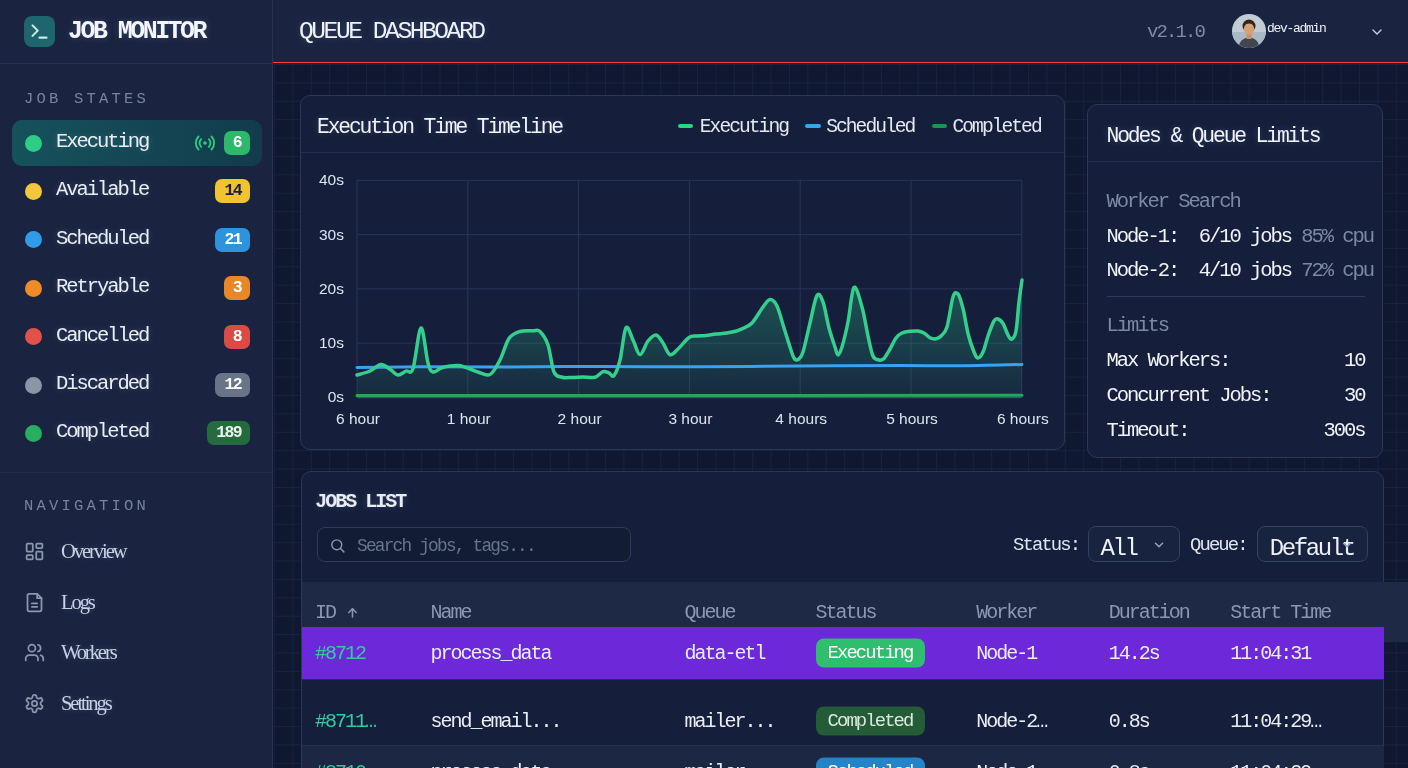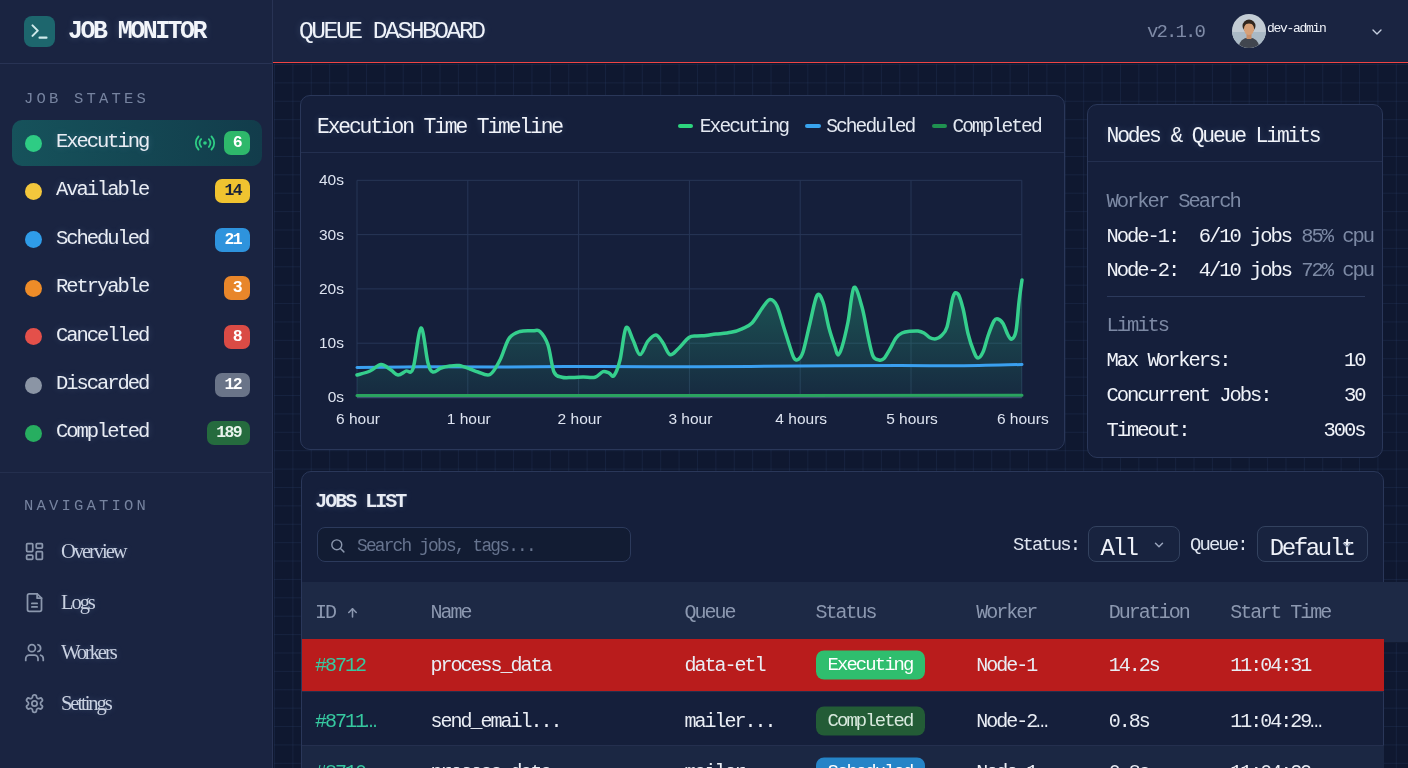--- a/index.html
+++ b/index.html
@@ -170,21 +170,21 @@
             <path d="M6 12l6-6 6 6"></path>
           </svg></span>
       <span class="hcell" style="left:128.5px">Name</span>
       <span class="hcell" style="left:382.5px">Queue</span>
       <span class="hcell" style="left:513.5px">Status</span>
       <span class="hcell" style="left:674.3px">Worker</span>
       <span class="hcell" style="left:806.8px">Duration</span>
       <span class="hcell" style="left:928.3px">Start Time</span>
     </div>
     <div id="tbody" style="position:absolute;left:0;top:0;width:1082px;height:340px">
-<div class="trow" style="top:167px;height:53.2px;background:#b91c1c">
+<div class="trow" style="top:155px;height:53.2px;background:#6d28d9">
           <span class="cell" style="left:13px;color:#36c9a0;">#8712</span>
           <span class="cell" style="left:128.5px;">process_data</span>
           <span class="cell" style="left:382.5px;">data-etl</span>
           <span class="cell" style="left:513.5px"><span class="tbadge" style="background:#2fbe6e;color:#fff">Executing</span></span>
           <span class="cell" style="left:674.3px;">Node-1</span>
           <span class="cell" style="left:806.8px;">14.2s</span>
           <span class="cell" style="left:928.3px;">11:04:31</span>
         </div>
 <div class="trow" style="top:224.6px;height:49.2px;background:transparent">
           <span class="cell" style="left:13px;color:#36c9a0;">#8711…</span>

